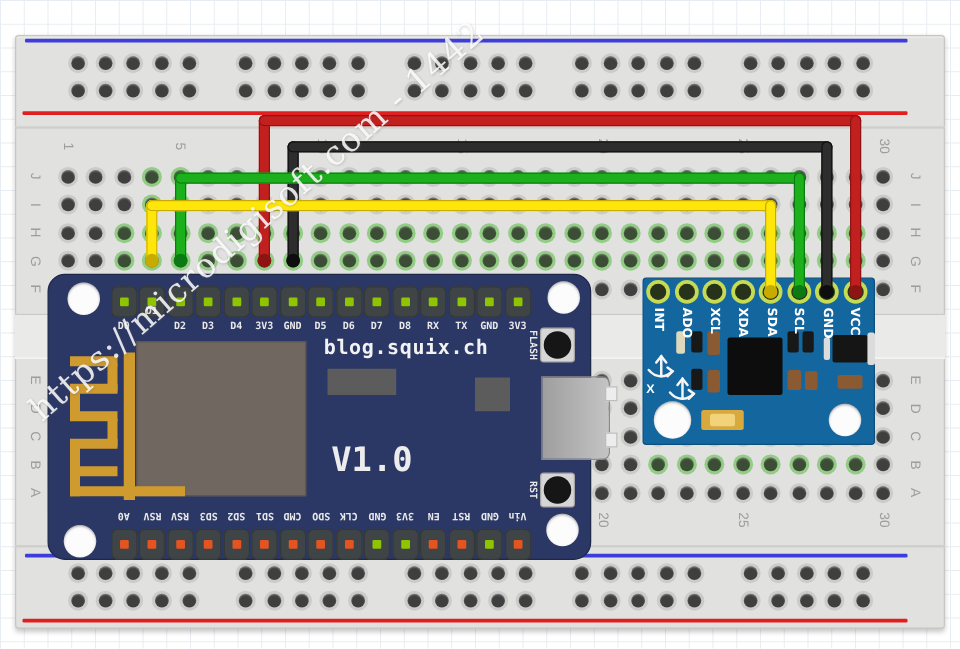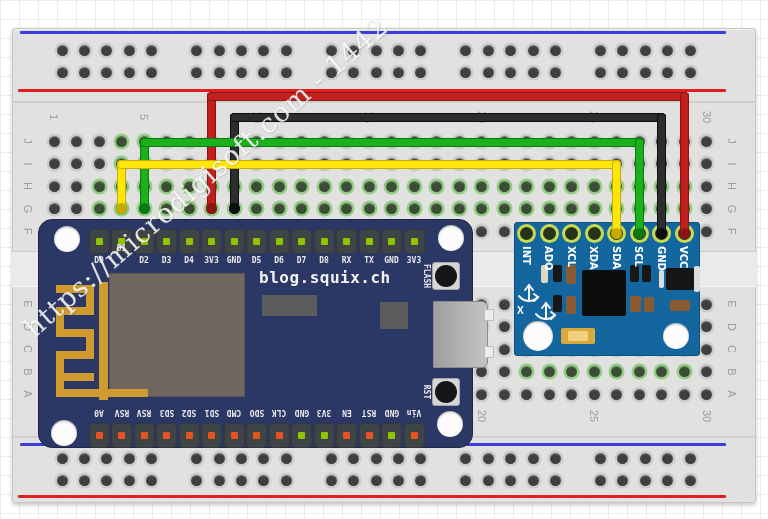--- a/index.html
+++ b/index.html
@@ -62,20 +62,21 @@
 
   <div class="abs pcb-nodemcu z3" style="background: rgb(43, 55, 101);"></div>
   <div class="abs mhole z3" style="left:54px;top:226px;width:26px;height:26px"></div>
   <div class="abs mhole z3" style="left:438px;top:225px;width:26px;height:26px"></div>
   <div class="abs mhole z3" style="left:51px;top:420px;width:26px;height:26px"></div>
   <div class="abs mhole z3" style="left:437px;top:411px;width:26px;height:26px"></div>
   <div class="abs z3" style="left:109px;top:273px;width:136px;height:124px;background:#6f6760;border:1px solid #5d564f"></div>
   <div class="abs z3" style="left:262px;top:295px;width:55px;height:21px;background:#5c5c5c"></div>
   <div class="abs z3" style="left:380px;top:302px;width:28px;height:27px;background:#5c5c5c"></div>
   <div class="abs brand z3" style="left:259px;top:268px">blog.squix.ch</div>
+  <div class="abs bigtitle z3" style="left:265px;top:355px">V1.0</div>
   <div class="abs btnframe z3" style="left:432px;top:262px"></div>
   <div class="abs btncircle z3" style="left:435px;top:265px"></div>
   <div class="abs btnlabel z3" style="left:409px;top:271px">FLASH</div>
   <div class="abs btnframe z3" style="left:432px;top:378px"></div>
   <div class="abs btncircle z3" style="left:435px;top:381px"></div>
   <div class="abs btnlabel z3" style="left:409px;top:387px">RST</div>
   <div class="abs usb z3"></div>
   <div class="abs usbtab z3" style="left:484px;top:309px"></div>
   <div class="abs usbtab z3" style="left:484px;top:346px"></div>
 

